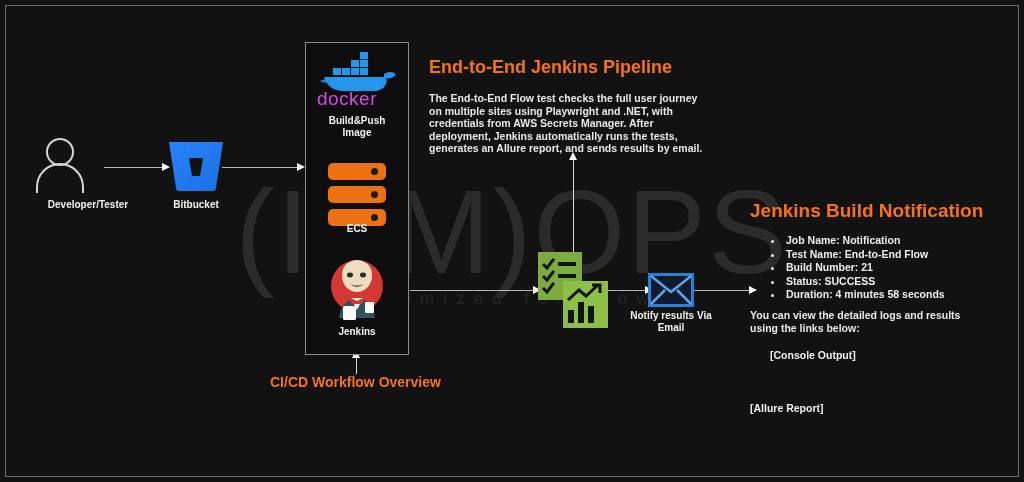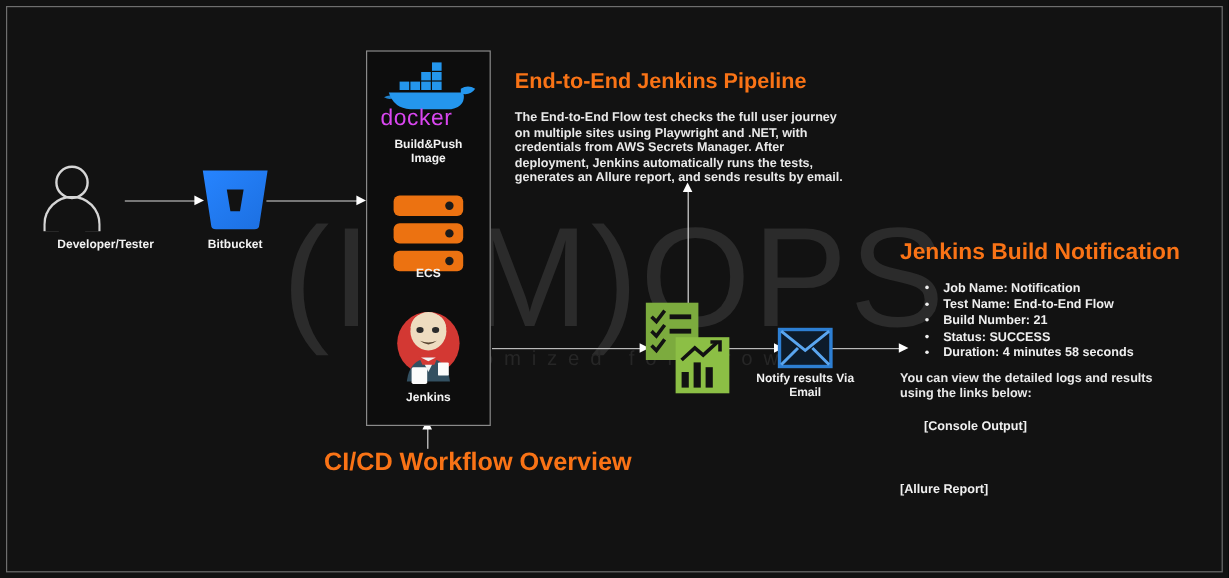--- a/index.html
+++ b/index.html
@@ -217,21 +217,21 @@
       <path d="M3 3 L23 19 L43 3" stroke="#5aa6f0" stroke-width="2.5" fill="none"></path>
       <path d="M3 31 L17 17 M43 31 L29 17" stroke="#5aa6f0" stroke-width="2.5" fill="none"></path>
     </svg>
     <div class="node-label" style="left:620px;top:310px;width:102px;">Notify results Via
 Email</div>
   </div>
 
   <div class="h-title" style="left:429px;top:57px;font-size:18px;">End-to-End Jenkins Pipeline</div>
   <div class="body-text" style="left:429px;top:92px;width:281px;">The End-to-End Flow test checks the full user journey on multiple sites using Playwright and .NET, with credentials from AWS Secrets Manager. After deployment, Jenkins automatically runs the tests, generates an Allure report, and sends results by email.</div>
 
-  <div class="h-title" style="left:270px;top:374px;font-size:21px;">CI/CD Workflow Overview</div>
+  <div class="h-title" style="left:270px;top:374px;font-size:14px;">CI/CD Workflow Overview</div>
 
   <div class="h-title" style="left:750px;top:200px;font-size:19px;">Jenkins Build Notification</div>
   <ul id="notif-list">
       <li>Job Name: Notification</li>
       <li>Test Name: End-to-End Flow</li>
       <li>Build Number: 21</li>
       <li>Status: SUCCESS</li>
       <li>Duration: 4 minutes 58 seconds</li>
     </ul>
   <div class="body-text" style="left:750px;top:309px;width:233px;">You can view the detailed logs and results using the links below:</div>

